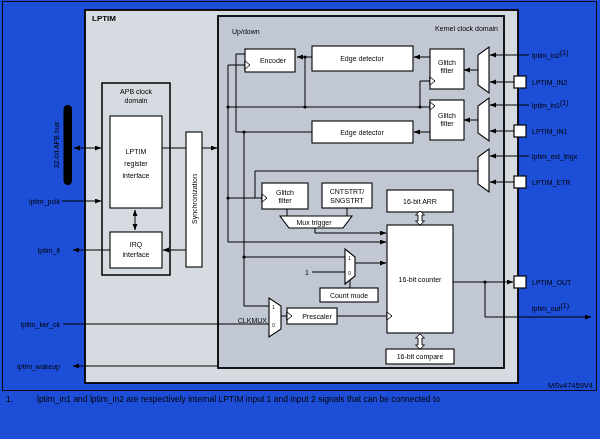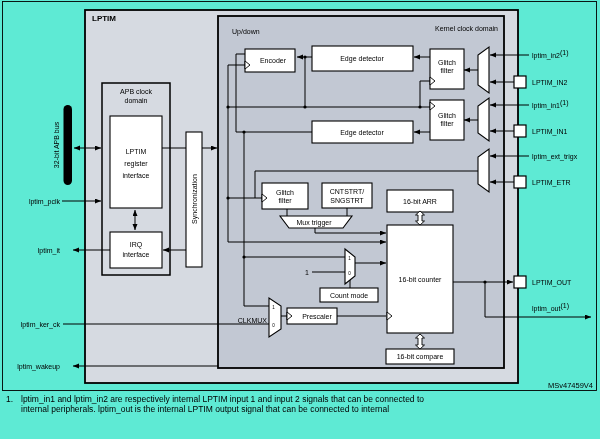--- a/index.html
+++ b/index.html
@@ -1,37 +1,37 @@
 <!DOCTYPE html>
 <html><head>
 <meta charset="utf-8">
 <style>
   html,body{margin:0;padding:0;background:#fff;}
-  .stage{position:relative;width:600px;height:439px;background:#5eead4;overflow:hidden;
+  .stage{position:relative;width:600px;height:439px;background:#1d4ed8;overflow:hidden;
          font-family:"Liberation Sans",sans-serif;}
   svg text{font-family:"Liberation Sans",sans-serif;font-size:7px;fill:#000;dominant-baseline:central;}
   svg text.ttl{font-size:8px;font-weight:bold;}
   svg text.t45{font-size:4.5px;}
   svg text.wm{font-size:7.5px;}
   .mid{text-anchor:middle;}
   .end{text-anchor:end;}
   .box{fill:#fff;stroke:#000;stroke-width:1.1;}
   .domain{stroke:#000;stroke-width:1.8;}
   .apbbox{fill:none;stroke:#000;stroke-width:1.5;}
   .wire{stroke:#000;stroke-width:1;fill:none;}
   .pad{fill:#fff;stroke:#000;stroke-width:1.2;}
   .clk{fill:#fff;stroke:#000;stroke-width:0.9;}
   .dot{fill:#000;stroke:none;}
   .darrow{fill:#fff;stroke:#000;stroke-width:0.9;}
   .busbar{fill:#000;}
   .frame{fill:none;stroke:#000;stroke-width:0.9;}
   .footnote{position:absolute;left:6px;top:395px;width:588px;display:flex;
             font-size:8.5px;line-height:9.8px;color:#000;}
   .fn-num{width:15px;flex:none;}
-  .fn-lines div{white-space:nowrap;}
+  .fn-lines div{white-space:nowrap;margin-left:16px;}
 </style>
 </head>
 <body>
 
 <div class="stage">
 <svg width="600" height="439" viewBox="0 0 600 439">
   <defs>
     <marker id="ah" orient="auto" markerWidth="7" markerHeight="6" refX="6" refY="2.5">
       <path d="M0,0 L6,2.5 L0,5 z" fill="#000"></path>
     </marker>
@@ -191,16 +191,15 @@
   <text x="532" y="282">LPTIM_OUT</text>
   <text x="532" y="308"><tspan>lptim_out</tspan><tspan class="sup" dy="-3">(1)</tspan></text>
 
   <text class="wm end" x="593" y="385">MSv47459V4</text>
 </svg>
 
 <div class="footnote">
   <span class="fn-num">1.</span>
   <div class="fn-lines">
     <div>lptim_in1 and lptim_in2 are respectively internal LPTIM input 1 and input 2 signals that can be connected to</div>
-    <div>internal peripherals. lptim_out is the internal LPTIM output signal that can be connected to internal</div>
   </div>
 </div>
 </div>
 
 </body></html>

